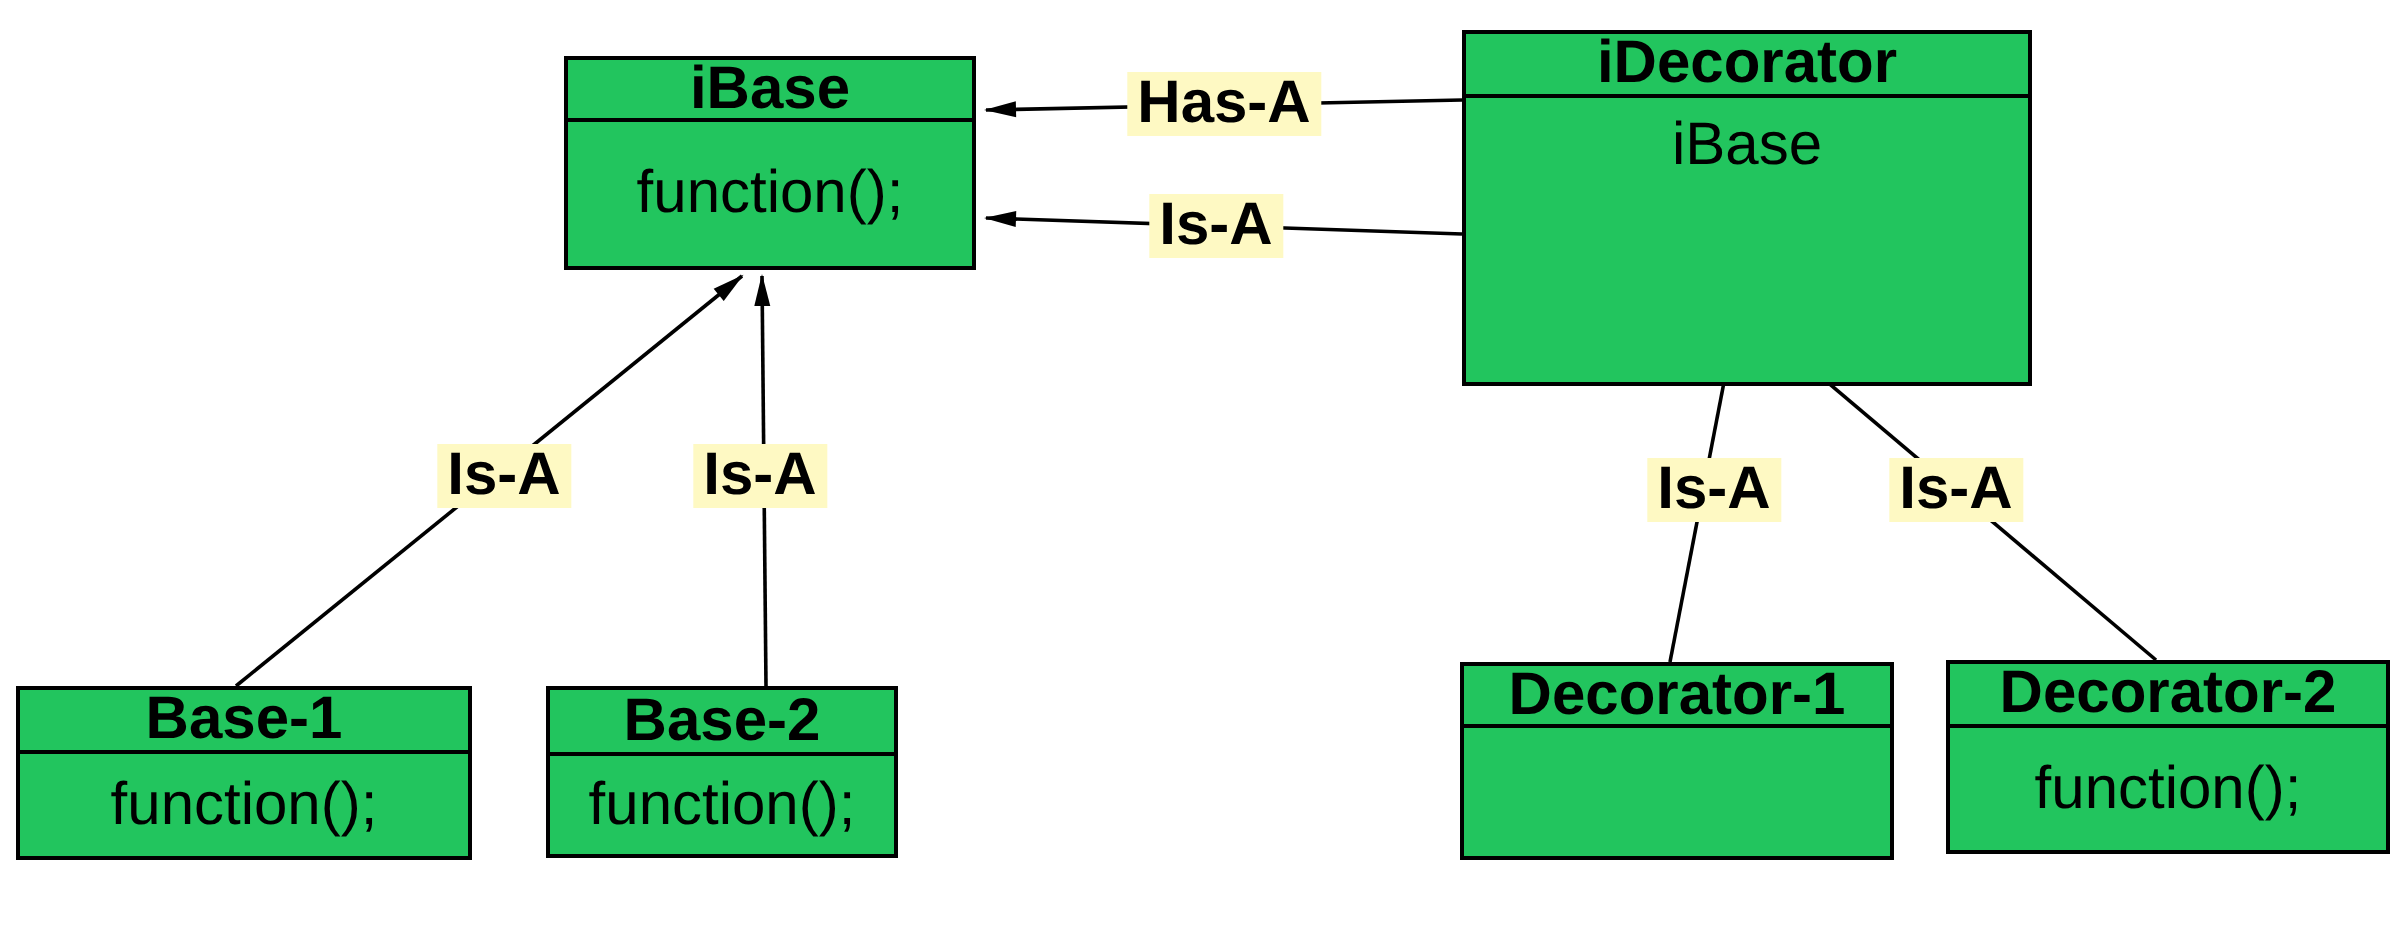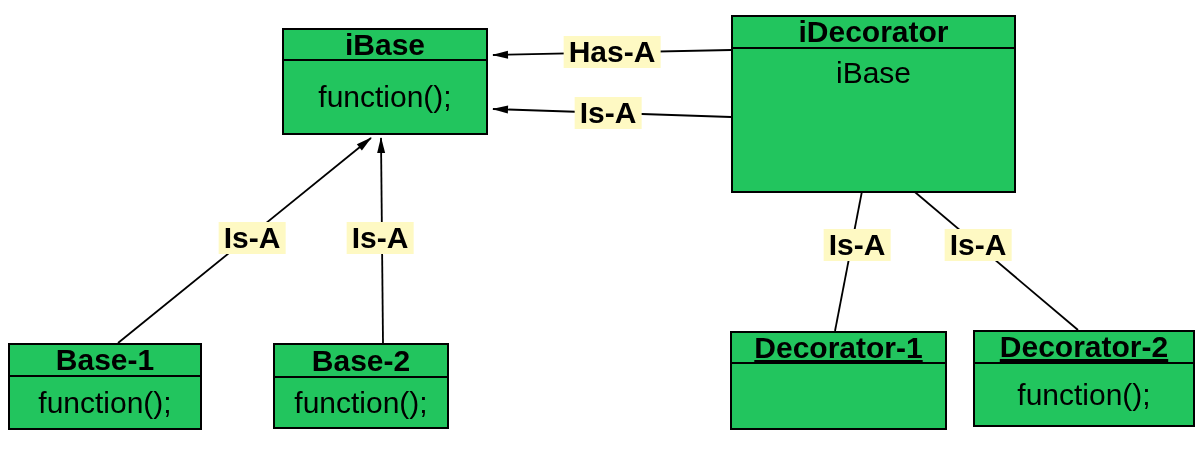--- a/index.html
+++ b/index.html
@@ -46,28 +46,28 @@
   }
   .bdy .bold-line { font-weight: bold; line-height: 37px; }
   .bdy .plain-line { line-height: 37px; }
 
   
   #box-ibase      { left: 282px; top: 28px;  width: 206px; height: 107px; }
   #box-ibase .hdr { height: 31px; line-height: 29px; }
   #box-idec       { left: 731px; top: 15px;  width: 285px; height: 178px; }
   #box-idec .hdr  { height: 32px; line-height: 30px; }
   #box-idec .bdy  { justify-content: flex-start; padding-top: 5px; }
-  #box-base1      { left: 8px;   top: 343px; width: 194px; height: 87px; }
+  #box-base1      { left: 8px;   top: 343px; width: 228px; height: 87px; }
   #box-base1 .hdr { height: 32px; line-height: 30px; }
   #box-base2      { left: 273px; top: 343px; width: 176px; height: 86px; }
   #box-base2 .hdr { height: 33px; line-height: 31px; }
   #box-dec1       { left: 730px; top: 331px; width: 217px; height: 99px; }
-  #box-dec1 .hdr  { height: 31px; line-height: 29px; text-decoration: underline; }
+  #box-dec1 .hdr  { height: 31px; line-height: 29px; }
   #box-dec2       { left: 973px; top: 330px; width: 222px; height: 97px; }
-  #box-dec2 .hdr  { height: 32px; line-height: 30px; text-decoration: underline; }
+  #box-dec2 .hdr  { height: 32px; line-height: 30px; }
 
   svg.arrows {
     position: absolute;
     left: 0; top: 0;
     width: 1200px;
     height: 473px;
     z-index: 1;
   }
   svg.arrows line {
     stroke: #000000;

